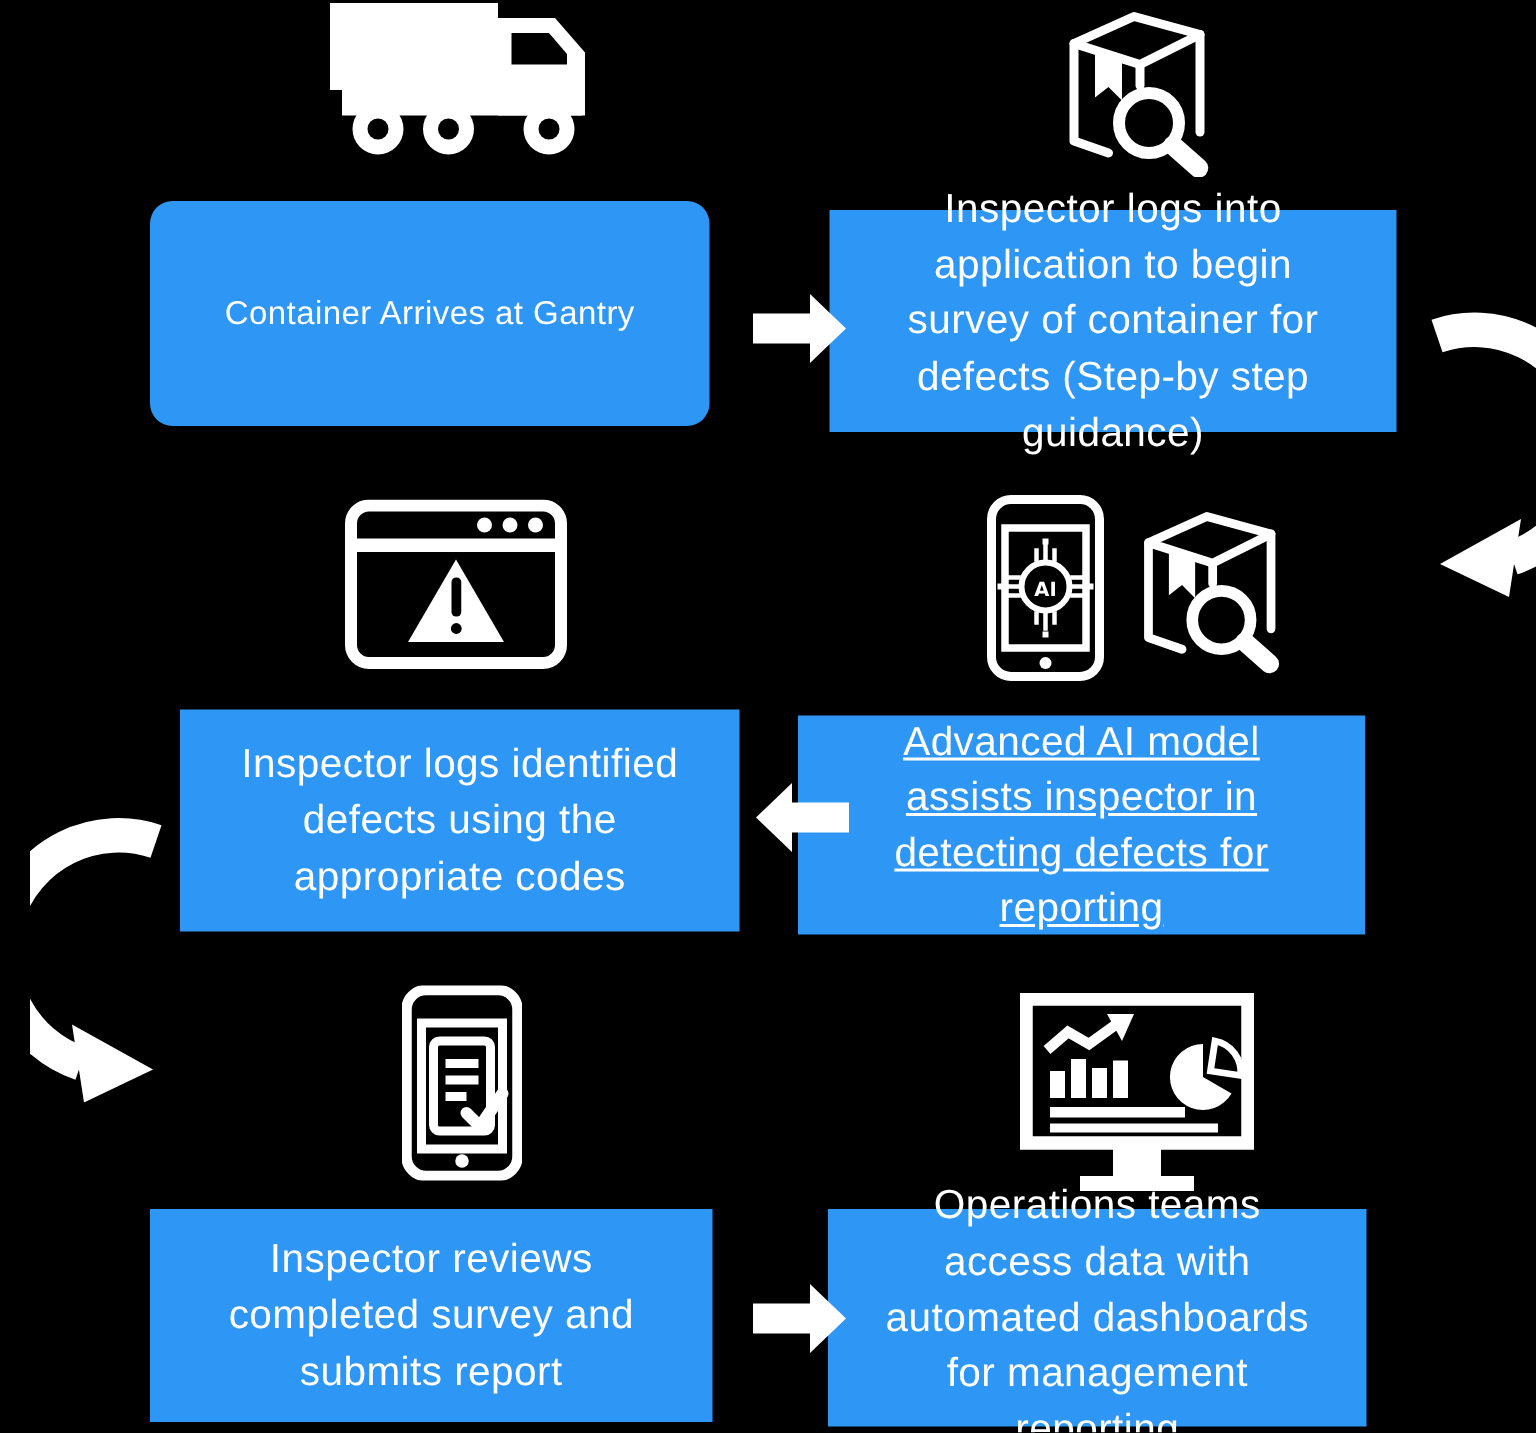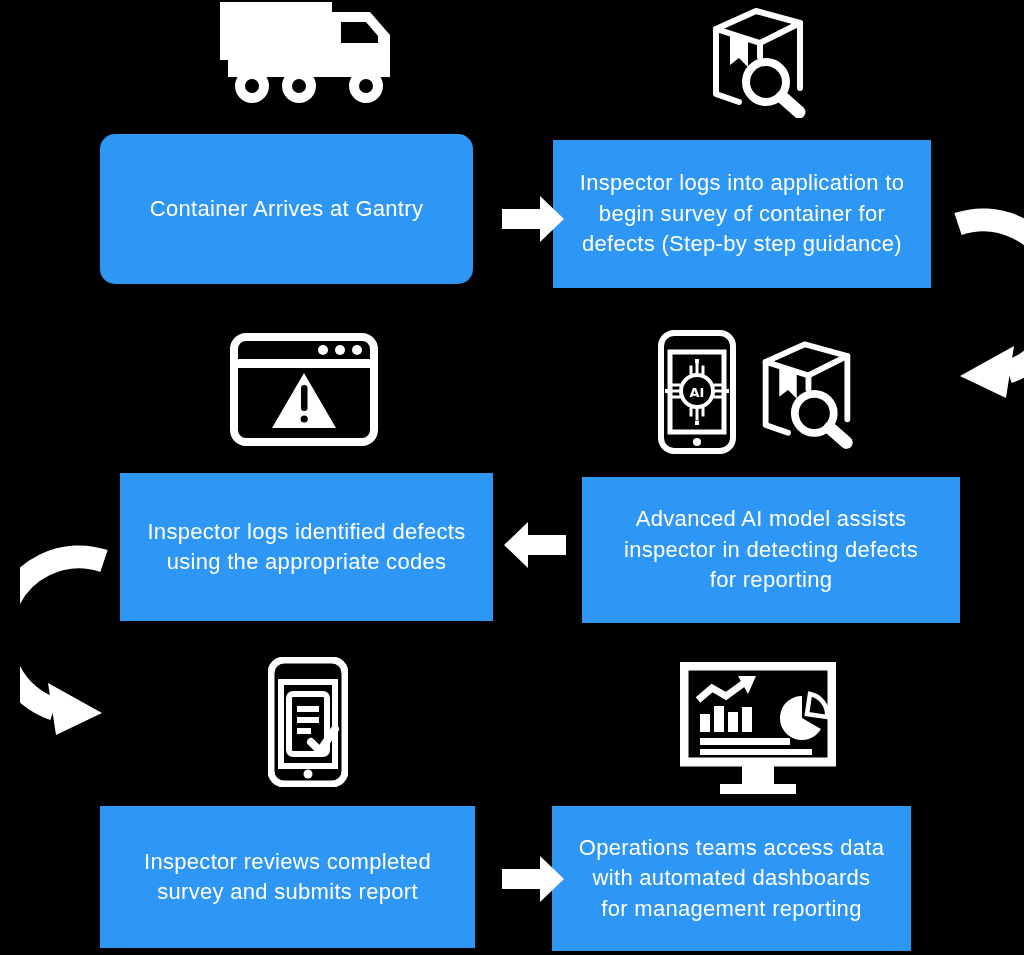--- a/index.html
+++ b/index.html
@@ -9,21 +9,21 @@
     background:#000;
     overflow:hidden;
     font-family:"Liberation Sans", sans-serif;
   }
   .step-box{
     position:absolute;
     background:#2E96F5;
     color:#fff;
     display:flex;align-items:center;justify-content:center;
     text-align:center;
-    font-size:22px;
+    font-size:27px;
     line-height:1.38;
     letter-spacing:.3px;
     box-sizing:border-box;
     padding:10px 26px;
   }
   .icon{position:absolute;padding-left:20px;}
   svg{display:block;}
   .svg-defs{position:absolute;width:0;height:0;overflow:hidden;}
 </style>
 </head>
@@ -143,21 +143,21 @@
   <div class="icon" style="left:733px;top:332px;">
     <svg width="107" height="118">
         <use href="#sym-package-search"></use>
       </svg>
   </div>
 
   <div class="step-box" style="left:96px;top:473px;width:373px;height:148px;margin-left:24px;">
     <span>Inspector logs identified defects using the appropriate codes</span>
   </div>
 
-  <div class="step-box" style="left:582px;top:477px;width:378px;height:146px;">
+  <div class="step-box" style="left:532px;top:477px;width:378px;height:146px;text-decoration:underline;">
     <span>Advanced AI model assists inspector in detecting defects for reporting</span>
   </div>
 
   <div class="icon" style="left:484px;top:522px;">
     <svg width="62" height="46">
         <use href="#sym-block-arrow-left"></use>
       </svg>
   </div>
 
   <div class="icon" style="left:0px;top:545px;">

